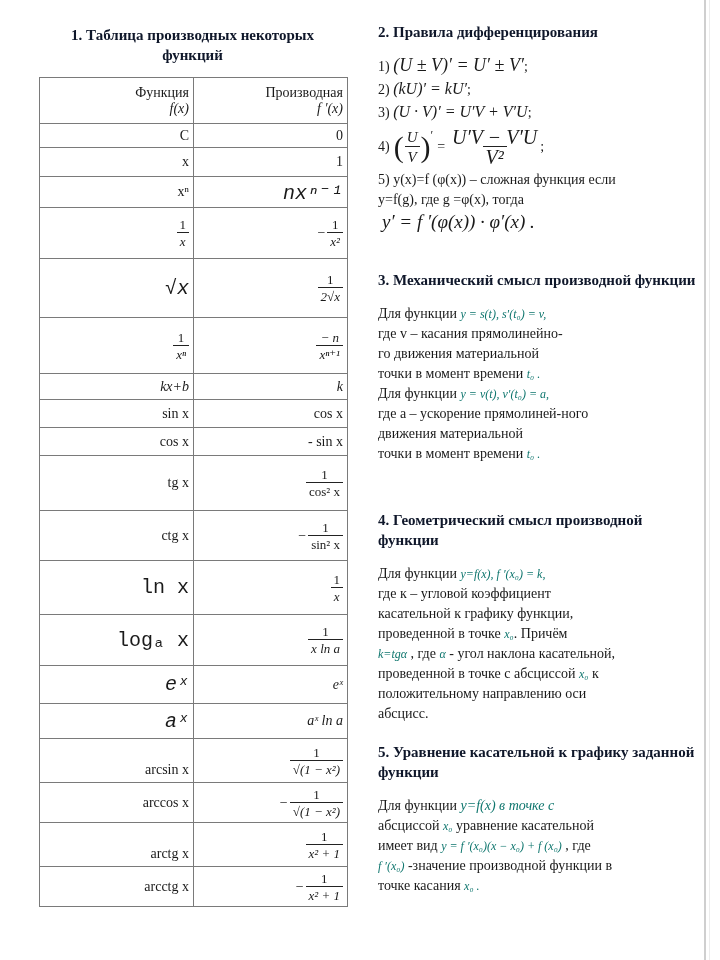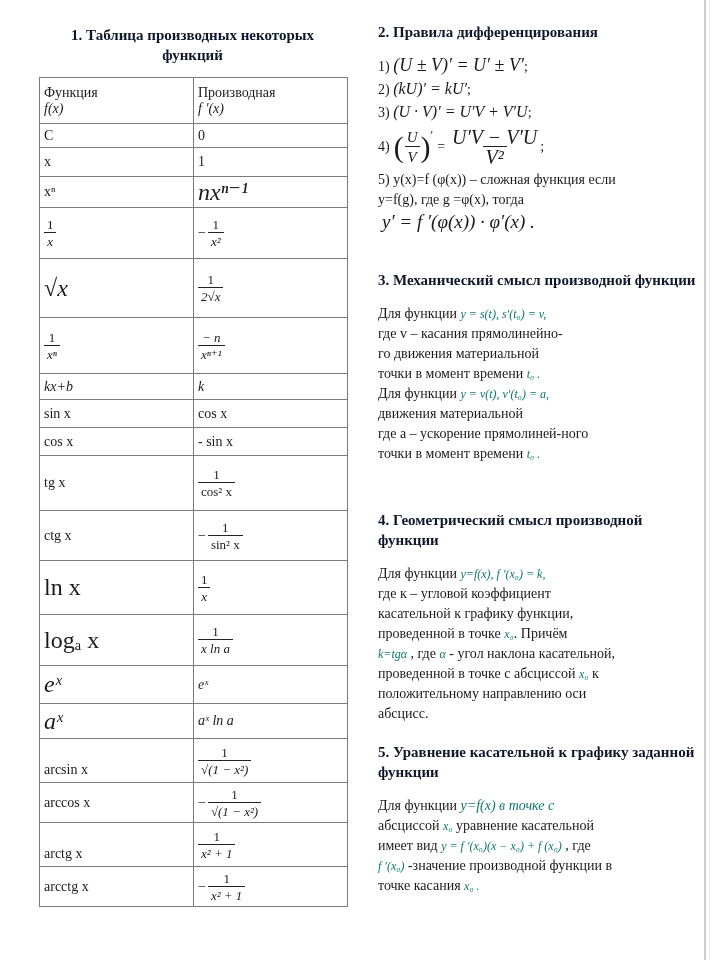--- a/index.html
+++ b/index.html
@@ -2,23 +2,23 @@
 <html><head>
 <meta charset="utf-8">
 <style>
   html,body{margin:0;padding:0;background:#fff;}
   body{width:720px;height:960px;position:relative;overflow:hidden;font-family:"Liberation Serif","DejaVu Serif",serif;color:#1a1a1a;}
   .page-edge{position:absolute;left:704px;top:0;width:2px;height:960px;background:#cfcfcf;}
   .page-edge2{position:absolute;left:709px;top:0;width:1px;height:960px;background:#ececec;}
   .h{font-weight:bold;font-size:15px;line-height:20px;color:#0f172a;}
   .title1{position:absolute;left:40px;top:25px;width:305px;text-align:center;}
   table.deriv{position:absolute;left:39px;top:77px;width:309px;border-collapse:collapse;font-size:14px;}
-  table.deriv td{border:1.5px solid #7a7a7a;text-align:left;vertical-align:middle;padding:0 4px;width:50%;}
+  table.deriv td{border:1.5px solid #7a7a7a;text-align:right;vertical-align:middle;padding:0 4px;width:50%;}
   .it{font-style:italic;}
-  .big{font-size:24px;}
+  .big{font-size:20px;font-family:Liberation Mono, monospace;}
   .frac{display:inline-flex;flex-direction:column;align-items:center;vertical-align:middle;font-size:13px;line-height:15px;}
   .frac .num{padding:0 3px;}
   .frac .den{border-top:1px solid #222;padding:1px 3px 0;}
   .neg{font-size:14px;margin-right:2px;vertical-align:middle;}
   .sec{position:absolute;left:378px;width:322px;}
   .p{font-size:14px;line-height:20px;}
   .rule{font-size:14px;line-height:22px;}
   .rule .f{font-style:italic;font-size:18px;}
   .m{font-style:italic;font-size:12px;color:#0f766e;}
 </style>
@@ -197,22 +197,22 @@
 </div>
 
 <div class="sec" style="top:270px">
   <div class="h">3. Механический смысл производной функции</div>
   <div style="height:14px"></div>
   <div class="p"><span>Для функции </span><span class="m">y = s(t), s′(t₀) = v,</span></div>
   <div class="p"><span>где v – касания прямолинейно-</span></div>
   <div class="p"><span>го движения материальной</span></div>
   <div class="p"><span>точки в момент времени </span><span class="m">t₀ .</span></div>
   <div class="p"><span>Для функции </span><span class="m">y = v(t), v′(t₀) = a,</span></div>
+  <div class="p"><span>где a – ускорение прямолиней-ного</span></div>
   <div class="p"><span>движения материальной</span></div>
-  <div class="p"><span>где a – ускорение прямолиней-ного</span></div>
   <div class="p"><span>точки в момент времени </span><span class="m">t₀ .</span></div>
 </div>
 
 <div class="sec" style="top:510px">
   <div class="h">4. Геометрический смысл производной функции</div>
   <div style="height:14px"></div>
   <div class="p"><span>Для функции </span><span class="m">y=f(x),  f ′(x₀) = k,</span></div>
   <div class="p"><span>где к – угловой коэффициент</span></div>
   <div class="p"><span>касательной к графику функции,</span></div>
   <div class="p"><span>проведенной в точке </span><span class="m">x₀</span><span>. Причём</span></div>

